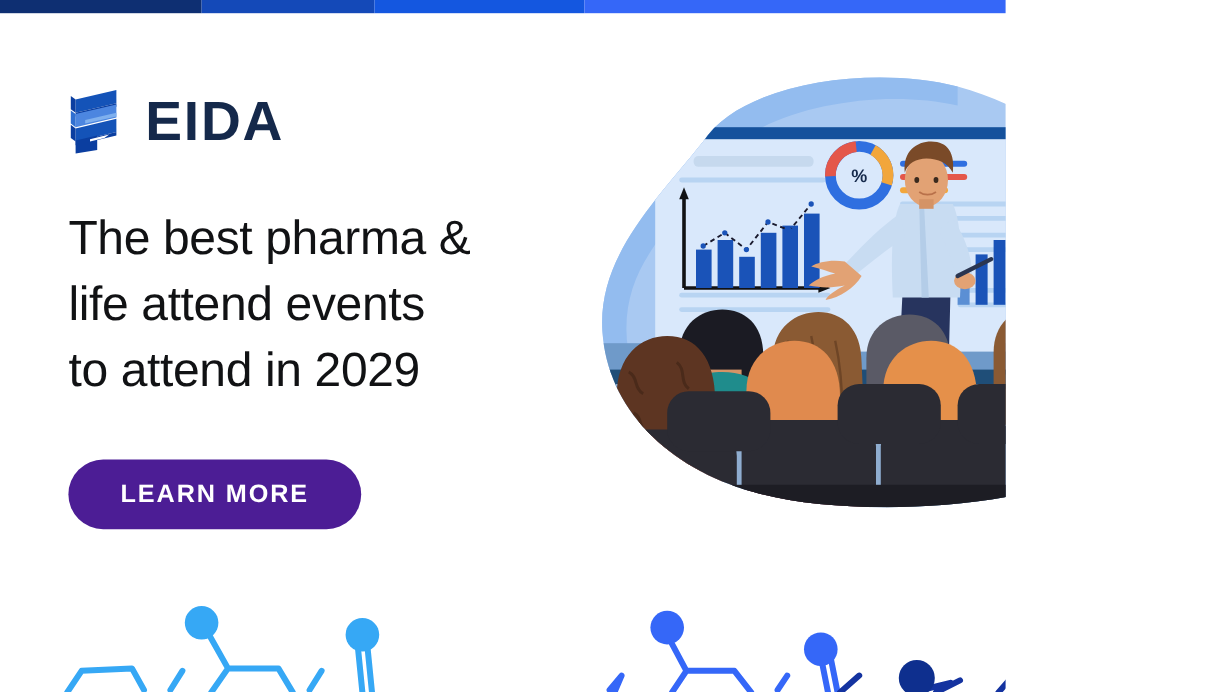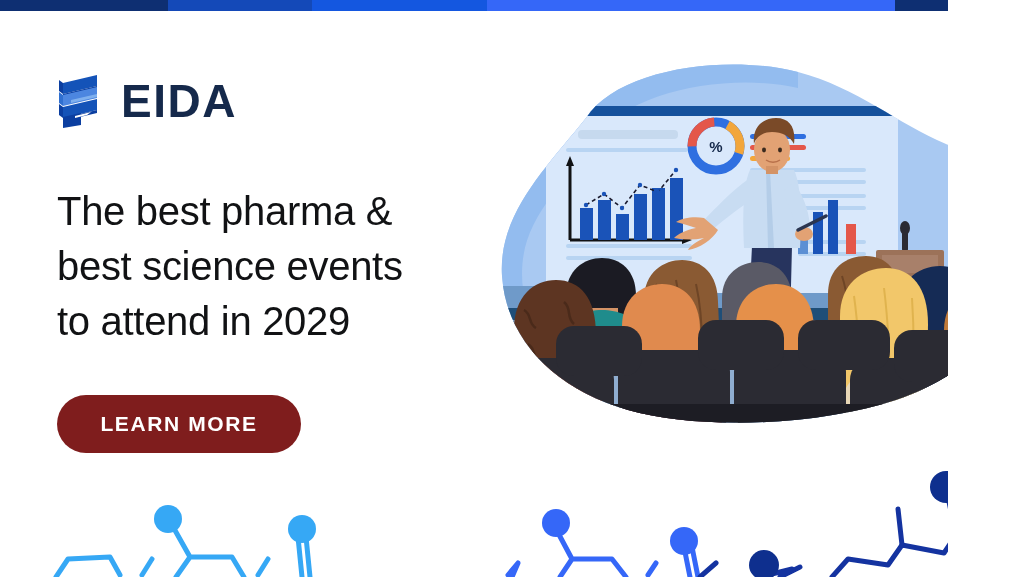--- a/index.html
+++ b/index.html
@@ -4,21 +4,21 @@
 <style>
   * { box-sizing: border-box; margin: 0; padding: 0; }
   html, body {
     width: 1024px; height: 577px;
     background: #ffffff;
     font-family: "Liberation Sans", sans-serif;
     overflow: hidden;
   }
   #banner {
     position: relative;
-    width: 948px; height: 577px;
+    width: 838px; height: 577px;
     background: #ffffff;
     overflow: hidden;
   }
 
   
   #top-stripe {
     position: absolute; top: 0; left: 0;
     width: 1024px; height: 11px;
     display: flex;
   }
@@ -38,39 +38,39 @@
     font-size: 46px;
     font-weight: 700;
     letter-spacing: 1.5px;
     color: #15294b;
     line-height: 1;
     font-family: "Liberation Sans", sans-serif;
   }
 
   
   #headline {
-    margin-top: 52px;
+    margin-top: 40px;
     font-size: 40px;
     line-height: 55px;
     color: #111214;
     font-weight: 400;
     letter-spacing: -0.3px;
     max-width: 400px;
   }
   #headline .line { display: block; white-space: nowrap; }
 
   
   #cta-button {
     margin-top: 46px;
     display: inline-flex;
     align-items: center;
     justify-content: center;
     width: 244px; height: 58px;
     border-radius: 29px;
-    background: #7f1d1d;
+    background: #4c1d95;
     color: #ffffff;
     font-size: 21px;
     font-weight: 700;
     letter-spacing: 1.6px;
     border: none;
     cursor: pointer;
     font-family: "Liberation Sans", sans-serif;
   }
 
   
@@ -117,21 +117,21 @@
         <polygon points="6,34 6,45 2,42 2,31" fill="#0b3ea0"></polygon>
         <polygon points="6,45 40,37 40,40 6,48" fill="#0b3ea0"></polygon>
         <polygon points="6,44 24,40 24,52 6,55" fill="#0b3ea0"></polygon>
         <polygon points="18,43 34,39 30,42 18,45" fill="#ffffff"></polygon>
       </svg>
       <span id="logo-word">EIDA</span>
     </div>
 
     <h1 id="headline">
       <span class="line">The best pharma &amp;</span>
-      <span class="line">best science events</span>
+      <span class="line">life attend events</span>
       <span class="line">to attend in 2029</span>
     </h1>
 
     <button id="cta-button">LEARN MORE</button>
   </div>
 
   <svg id="illustration" viewBox="0 0 530 370">
     <defs>
       <clipPath id="blobClip">
         <path d="M88,60 C120,10 230,-4 300,14 C360,30 400,66 448,86

